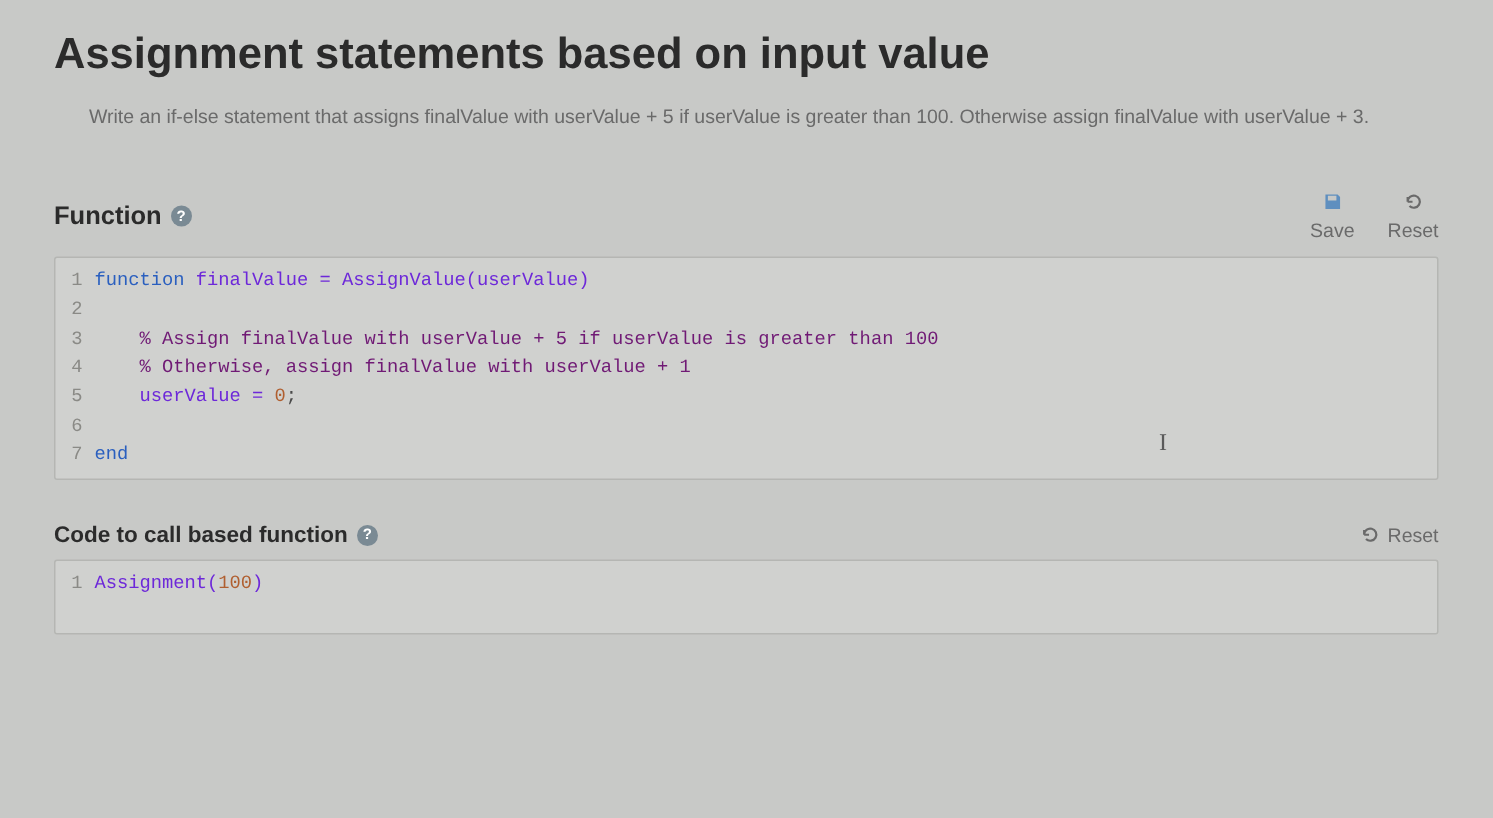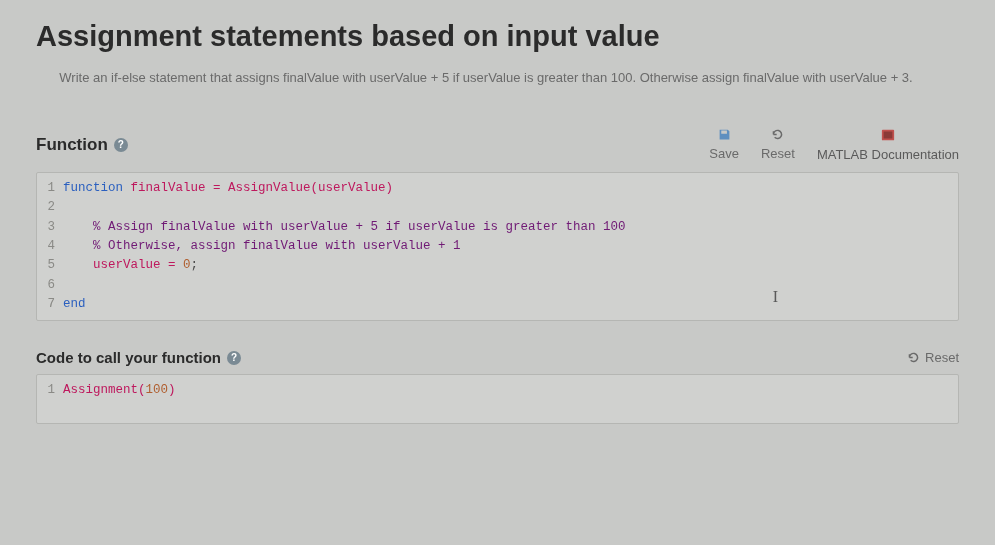--- a/index.html
+++ b/index.html
@@ -94,21 +94,21 @@
       color: #8a8a86;
       user-select: none;
       flex-shrink: 0;
     }
     .code-text {
       flex: 1;
       white-space: pre;
       color: #4a4a4a;
     }
     .tok-keyword { color: #2a5fbf; font-weight: 500; }
-    .tok-func { color: #be185d; text-align: center; }
+    .tok-func { color: #6d28d9; text-align: center; }
     .tok-comment { color: #701a75; }
     .tok-num { color: #b05f30; }
     .tok-op { color: #4a4a4a; }
     .cursor-i {
       position: absolute;
       right: 180px;
       bottom: 14px;
       font-family: serif;
       font-size: 16px;
       color: #5a5a5a;
@@ -164,29 +164,20 @@
         <span>Save</span>
       </button>
       <button class="tool-btn">
         <span class="icon-reset">
           <svg width="13" height="13" viewBox="0 0 16 16">
               <path fill="none" stroke="#6a6a6a" stroke-width="1.8" d="M3 8a5 5 0 1 1 1.5 3.5M3 8V4m0 4h4"></path>
             </svg>
         </span>
         <span>Reset</span>
       </button>
-      <button class="tool-btn matlab">
-        <span class="icon-matlab">
-          <svg width="14" height="14" viewBox="0 0 16 16">
-              <rect x="1" y="2" width="14" height="12" rx="1" fill="#c0504d"></rect>
-              <rect x="3" y="4" width="10" height="8" fill="#8b3a37"></rect>
-            </svg>
-        </span>
-        <span>MATLAB Documentation</span>
-      </button>
     </div>
   </div>
 
   <div class="code-panel" id="func-panel">
 
   <div class="code-line">
         <div class="gutter">1</div>
         <div class="code-text"><span class="tok-keyword">function </span><span class="tok-func">finalValue = AssignValue(userValue)</span></div>
       </div>
       <div class="code-line">
@@ -213,21 +204,21 @@
         <div class="gutter">7</div>
         <div class="code-text"><span class="tok-keyword">end</span></div>
       </div>
       <span class="cursor-i">I</span>
     </div>
 </div>
 
 <div class="call-section">
   <div class="section-header">
     <div class="call-title">
-      <span>Code to call your function</span>
+      <span>Code to call based function</span>
       <span class="help-icon">?</span>
     </div>
     <button class="reset-right">
       <span class="icon-reset">
         <svg width="13" height="13" viewBox="0 0 16 16">
             <path fill="none" stroke="#6a6a6a" stroke-width="1.8" d="M3 8a5 5 0 1 1 1.5 3.5M3 8V4m0 4h4"></path>
           </svg>
       </span>
       <span>Reset</span>
     </button>

